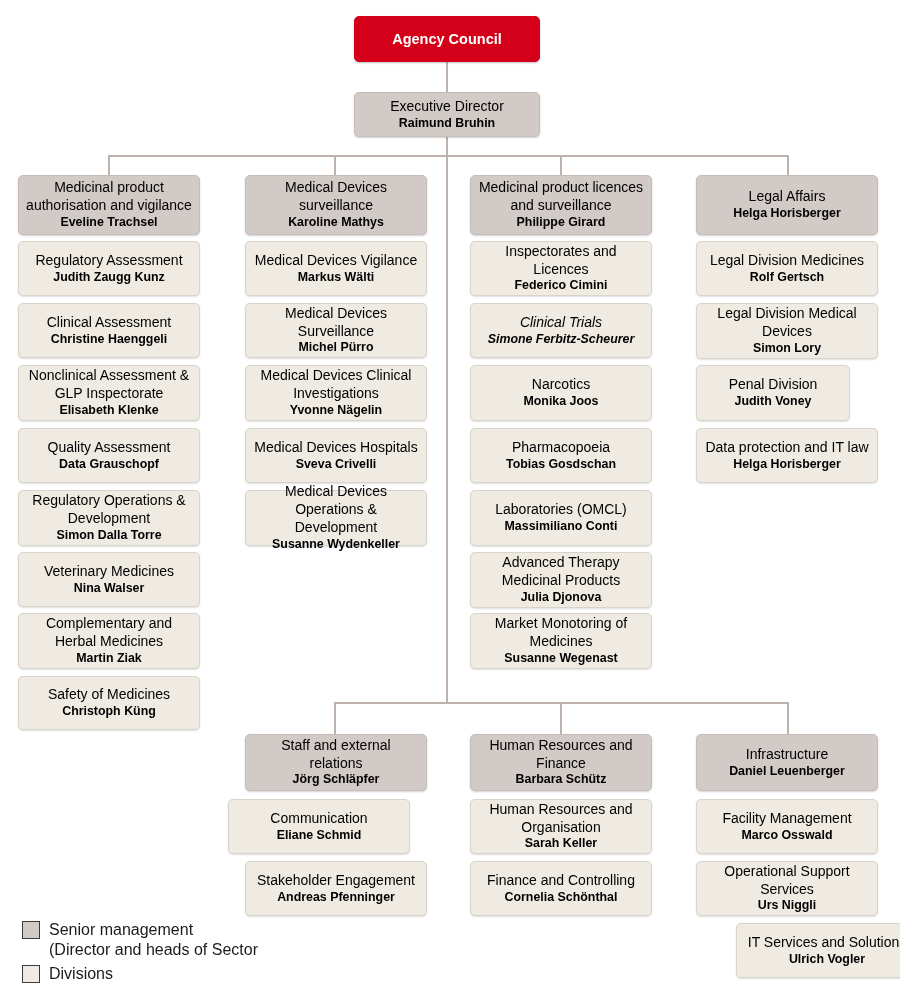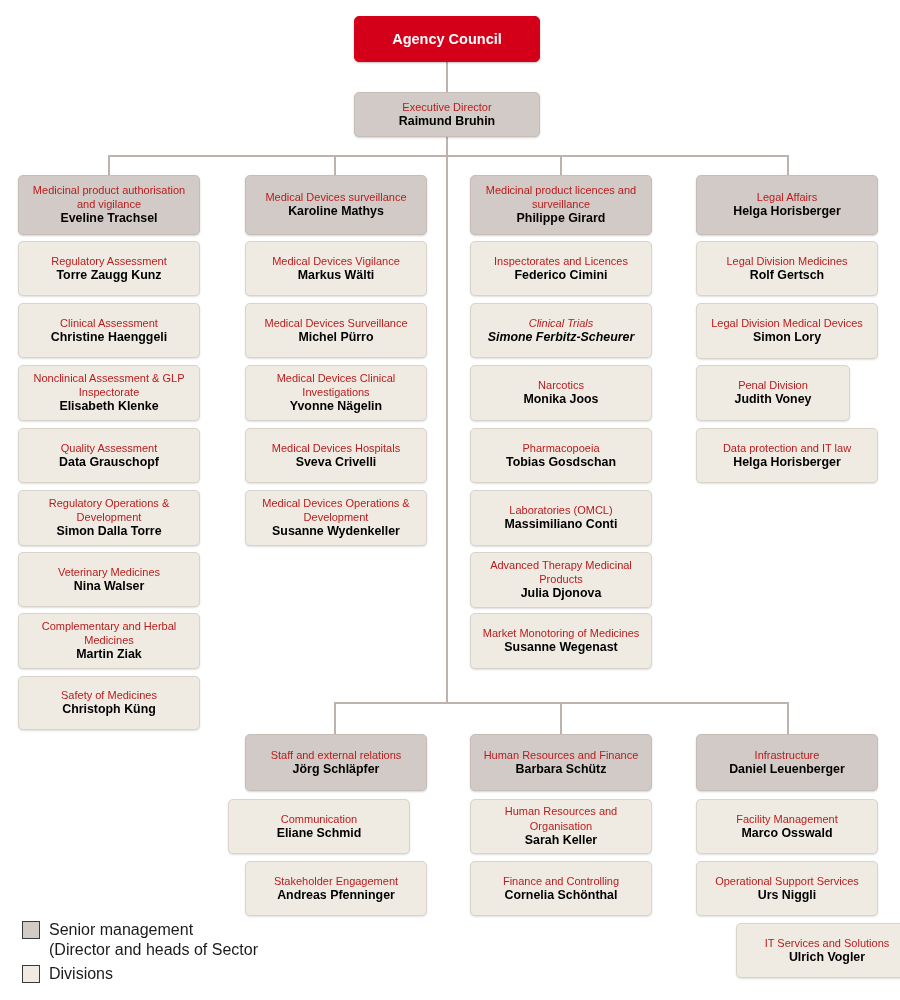--- a/index.html
+++ b/index.html
@@ -36,23 +36,23 @@
     display: flex;
     flex-direction: column;
     align-items: center;
     justify-content: center;
     text-align: center;
     padding: 16px 7px;
     line-height: 1.28;
   }
   .box .unit {
     display: block;
-    font-size: 11px;
+    font-size: 14px;
     font-weight: normal;
-    color: #b91c1c;
+    color: #000000;
   }
   .box .person {
     display: block;
     font-size: 12.4px;
     font-weight: bold;
     color: #000000;
   }
 
   
   .box.root {
@@ -134,21 +134,21 @@
     <span class="unit">Executive Director</span>
     <span class="person">Raimund Bruhin</span>
   </div>
 
   <div class="box senior" style="left:18px; top:175px; width:182px; height:60px;">
     <span class="unit">Medicinal product authorisation and vigilance</span>
     <span class="person">Eveline Trachsel</span>
   </div>
   <div class="box division" style="left:18px; top:241px; width:182px; height:55px;">
     <span class="unit">Regulatory Assessment</span>
-    <span class="person">Torre Zaugg Kunz</span>
+    <span class="person">Judith Zaugg Kunz</span>
   </div>
   <div class="box division" style="left:18px; top:303px; width:182px; height:55px;">
     <span class="unit">Clinical Assessment</span>
     <span class="person">Christine Haenggeli</span>
   </div>
   <div class="box division" style="left:18px; top:365px; width:182px; height:56px;">
     <span class="unit">Nonclinical Assessment &amp; GLP Inspectorate</span>
     <span class="person">Elisabeth Klenke</span>
   </div>
   <div class="box division" style="left:18px; top:428px; width:182px; height:55px;">

